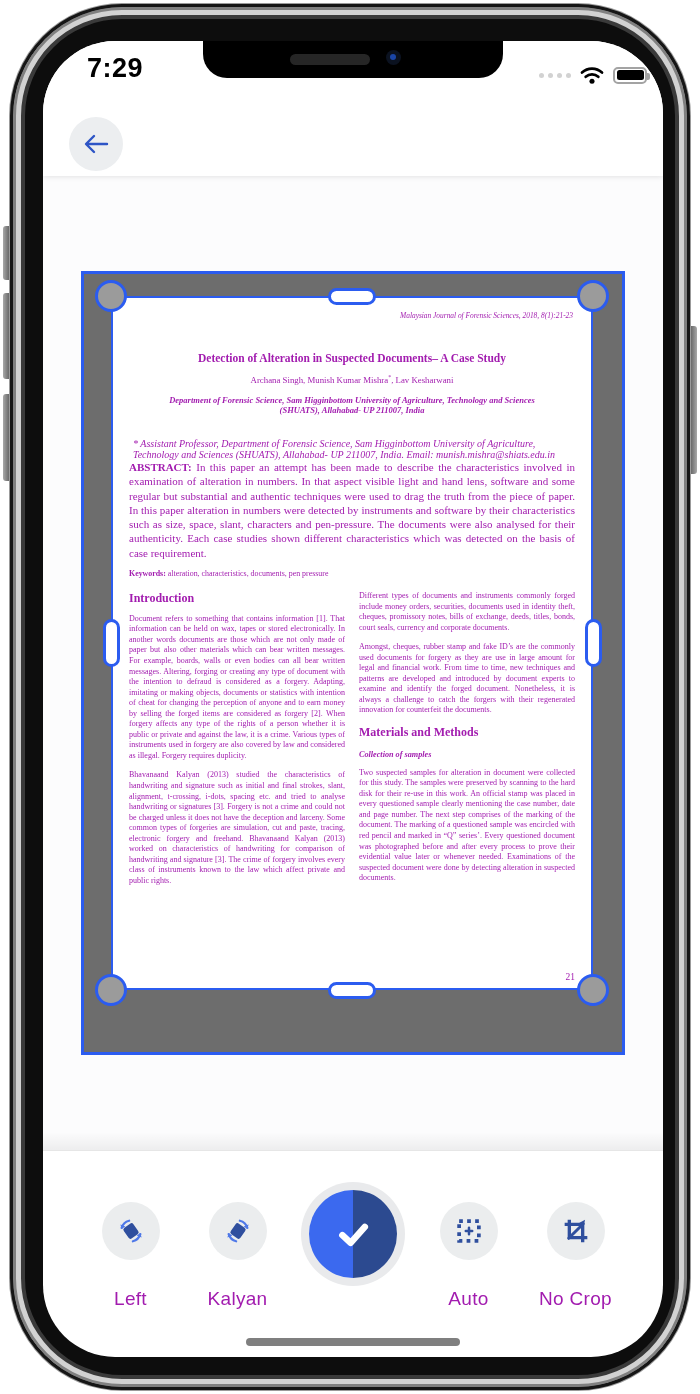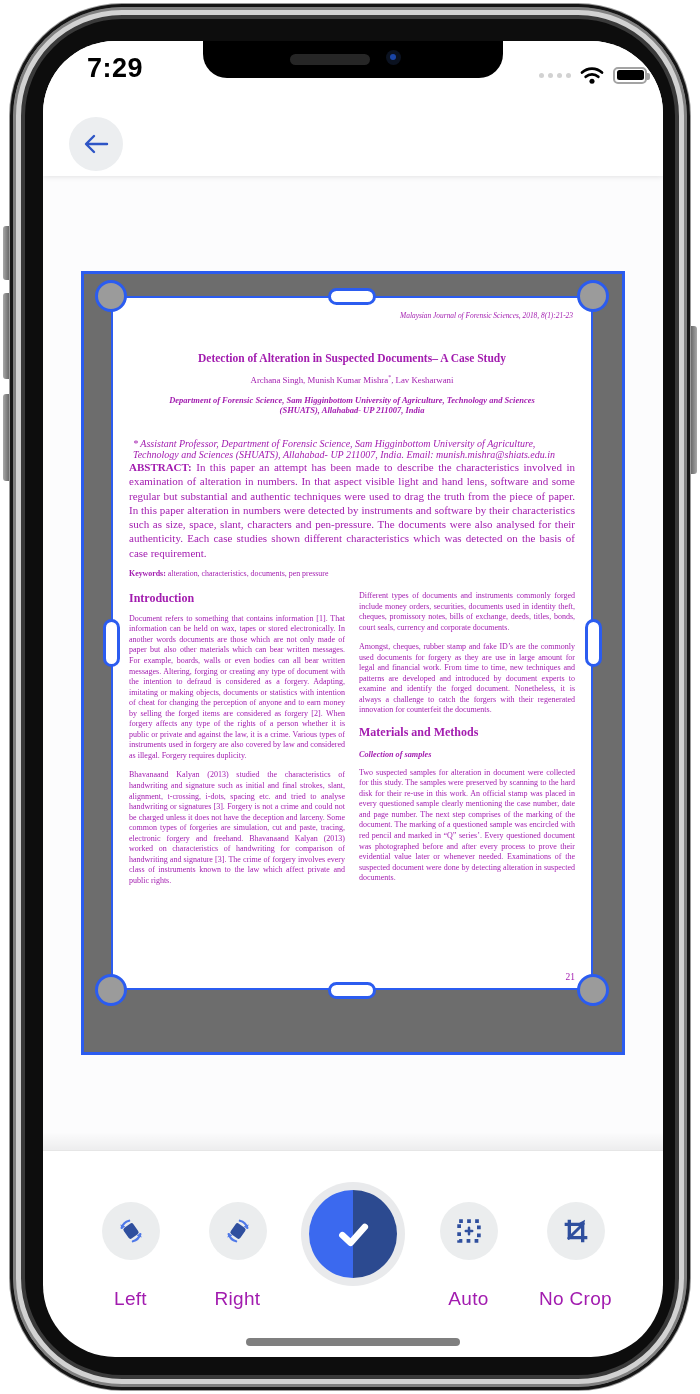--- a/index.html
+++ b/index.html
@@ -190,21 +190,21 @@
             <svg width="32" height="32" viewBox="0 0 24 24">
               <g transform="translate(24,0) scale(-1,1)">
                 <rect x="7.6" y="7.1" width="8.8" height="9.8" rx="1.8" fill="#2f4f9e" transform="rotate(-35 12 12)"></rect>
                 <path d="M5 9.6 A7.8 7.8 0 0 1 10.6 4.3" fill="none" stroke="#4f79e8" stroke-width="1.7" stroke-linecap="round"></path>
                 <path d="M4 7.2 L5.2 10.4 L7.8 8.6 Z" fill="#4f79e8"></path>
                 <path d="M19 14.4 A7.8 7.8 0 0 1 13.4 19.7" fill="none" stroke="#4f79e8" stroke-width="1.7" stroke-linecap="round"></path>
                 <path d="M20 16.8 L18.8 13.6 L16.2 15.4 Z" fill="#4f79e8"></path>
               </g>
             </svg>
           </div>
-          <div class="tool-label">Right</div>
+          <div class="tool-label">Kalyan</div>
         </div>
 
         <div class="tool confirm">
           <div class="confirm-outer">
             <div class="confirm-inner">
               <svg width="52" height="52" viewBox="0 0 88 88">
                 <path d="M26 46 L40 59 L64 32" fill="none" stroke="#ffffff" stroke-width="11" stroke-linecap="round" stroke-linejoin="round"></path>
               </svg>
             </div>
           </div>

